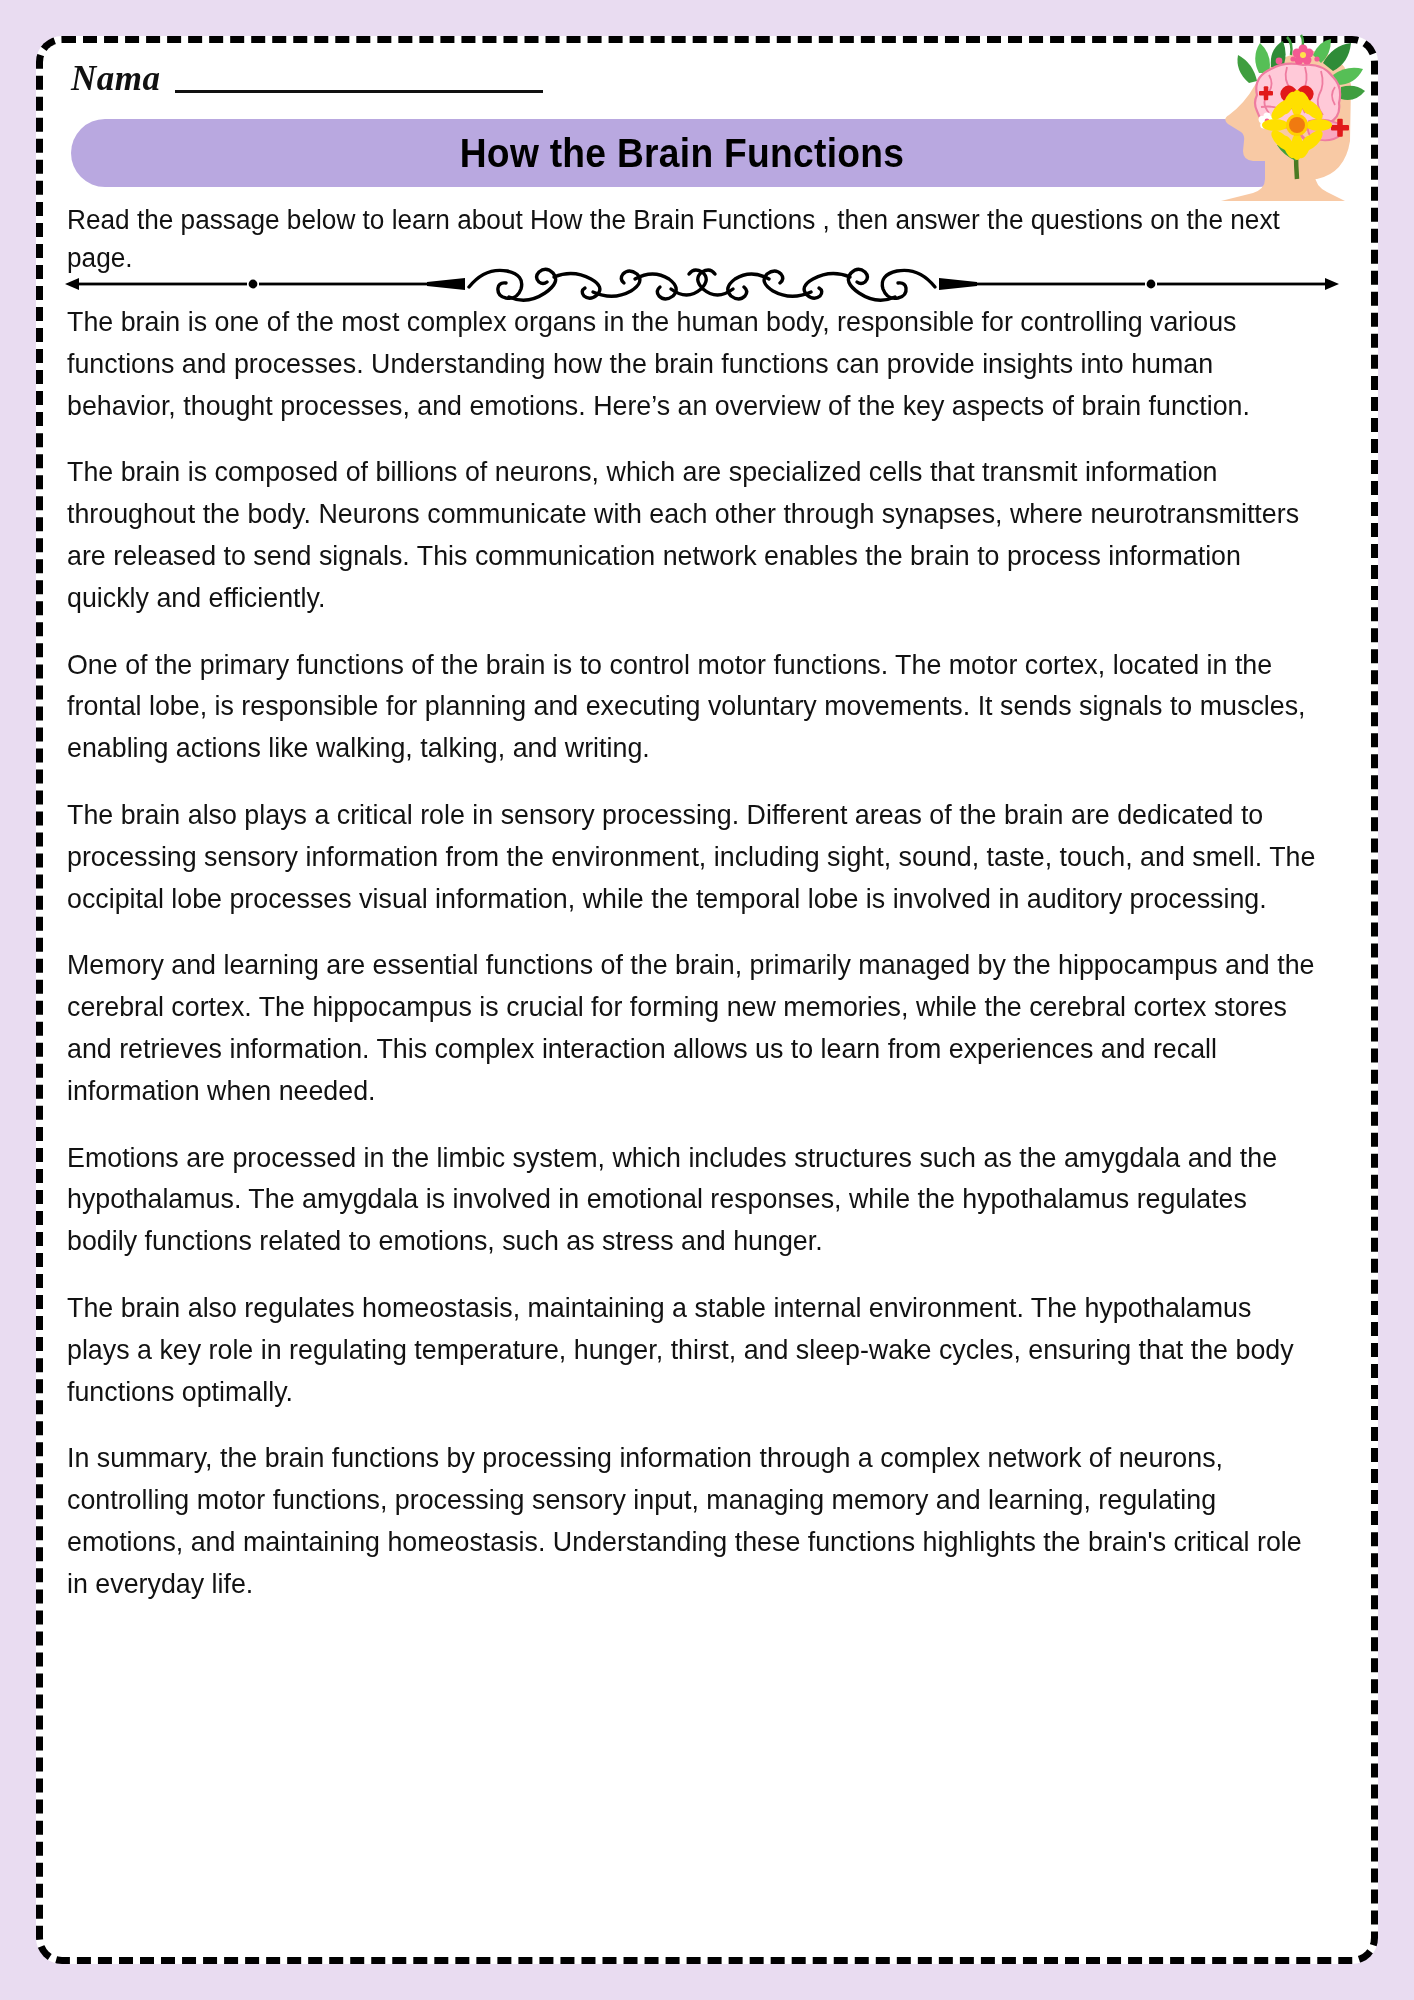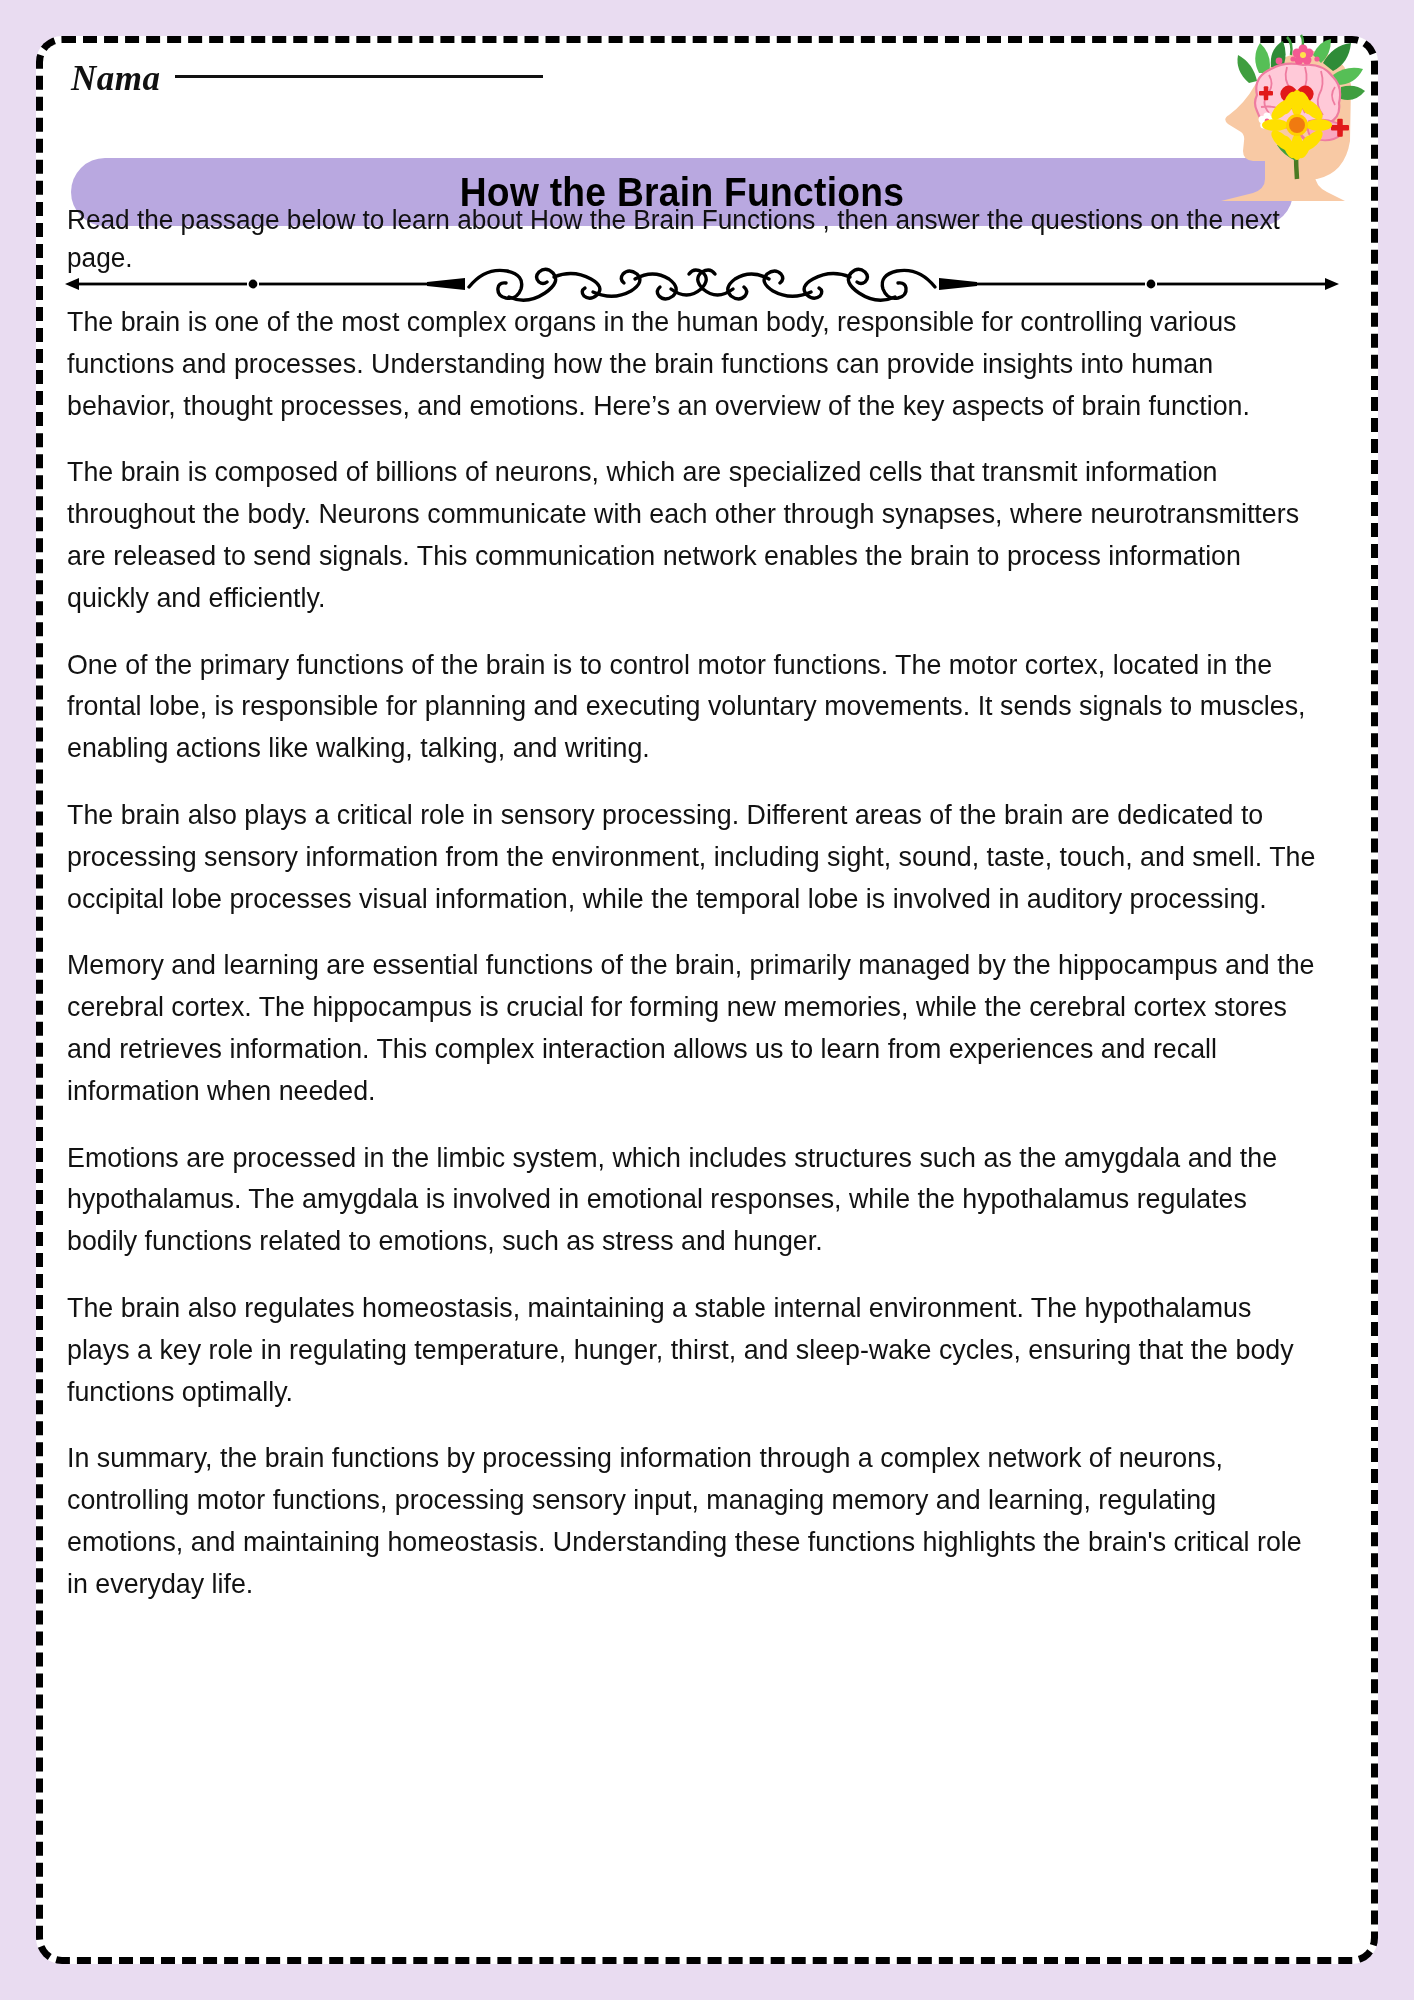--- a/index.html
+++ b/index.html
@@ -24,21 +24,21 @@
     width:1342px; height:1928px;
     background:#ffffff;
     border:7px dashed #000000;
     border-radius:26px;
   }
 
   
   .name-row {
     position:absolute;
     left:28px; top:16px;
-    display:flex; align-items:center;
+    display:flex; align-items:flex-end;
     gap:14px;
   }
   .name-label {
     font-family:"Liberation Serif", serif;
     font-style:italic;
     font-weight:700;
     font-size:35px;
     color:#111;
     letter-spacing:0.5px;
   }
@@ -49,21 +49,21 @@
     margin-bottom:6px;
   }
 
   
   .title-pill {
     position:absolute;
     left:28px; top:76px;
     width:1222px; height:68px;
     background:#b9a8e0;
     border-radius:34px;
-    display:flex; align-items:center; justify-content:center;margin-top:39px;
+    display:flex; align-items:center; justify-content:center;
   }
   .title-text {
     font-family:"Liberation Sans Narrow","Liberation Sans", sans-serif;
     font-weight:700;
     font-size:40px;
     color:#000;
     transform:scaleX(0.93);
     letter-spacing:0.3px;
   }
 

